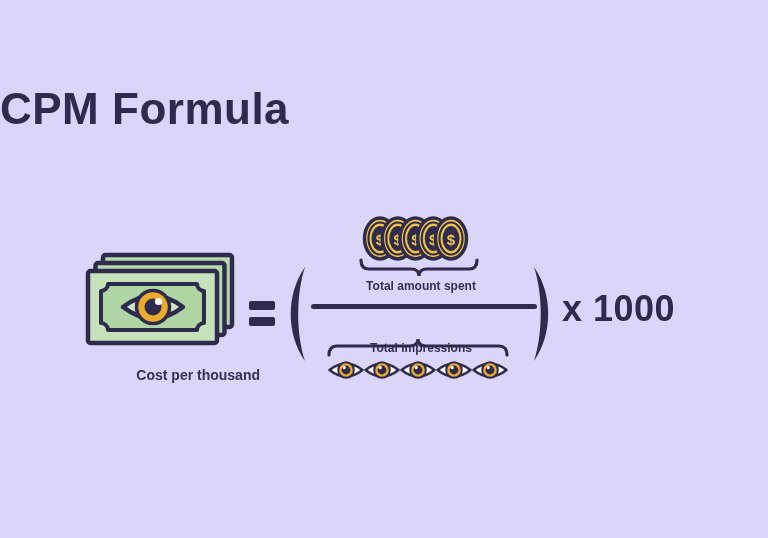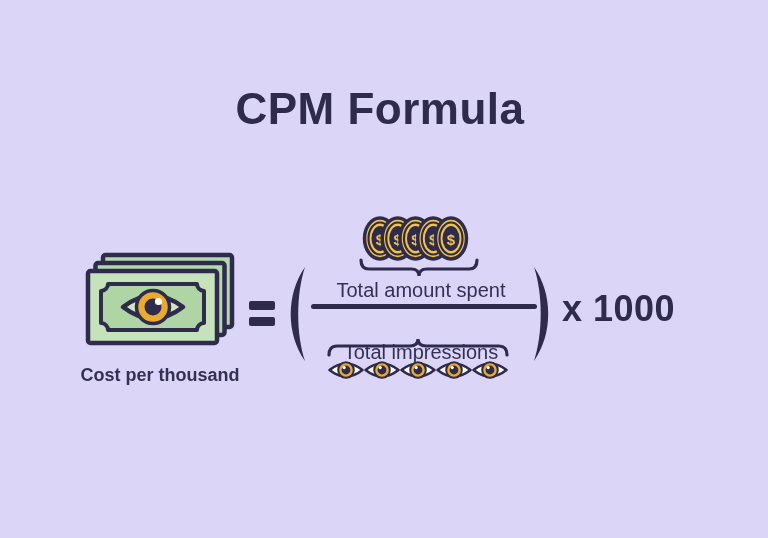--- a/index.html
+++ b/index.html
@@ -13,36 +13,35 @@
     background: #dbd6f7;
     overflow: hidden;
     color: #2e2b4d;
   }
 
   .title {
     position: absolute;
     top: 84px;
     left: 0;
     width: 760px;
-    text-align: center;
     font-size: 44px;
     font-weight: 800;
     letter-spacing: 0.5px;
     color: #2e2b4d;
   }
 
   .money-svg { position: absolute; left: 84px; top: 250px; }
 
   .left-caption {
     position: absolute;
     left: 60px;
     top: 364px;
     width: 200px;
-    text-align: center;
-    font-size: 18px;
+    text-align: right;
+    font-size: 14px;
     font-weight: 800;
     line-height: 23px;
     color: #343055;
   }
 
   .equals {
     position: absolute;
     left: 249px;
     top: 301px;
     display: flex;
@@ -60,22 +59,22 @@
   .paren-close { position: absolute; left: 530px; top: 266px; }
 
   .coins-svg      { position: absolute; left: 362px; top: 216px; }
   .underbrace-svg { position: absolute; left: 359px; top: 258px; }
 
   .frac-label {
     position: absolute;
     left: 306px;
     width: 230px;
     text-align: center;
-    font-size: 20px;
-    font-weight: 400;
+    font-size: 12px;
+    font-weight: 700;
     color: #343055;
   }
   .numerator   { top: 279px; }
   .denominator { top: 313px; margin-top: 28px; }
 
   .frac-bar {
     position: absolute;
     left: 311px;
     top: 304px;
     width: 226px;

